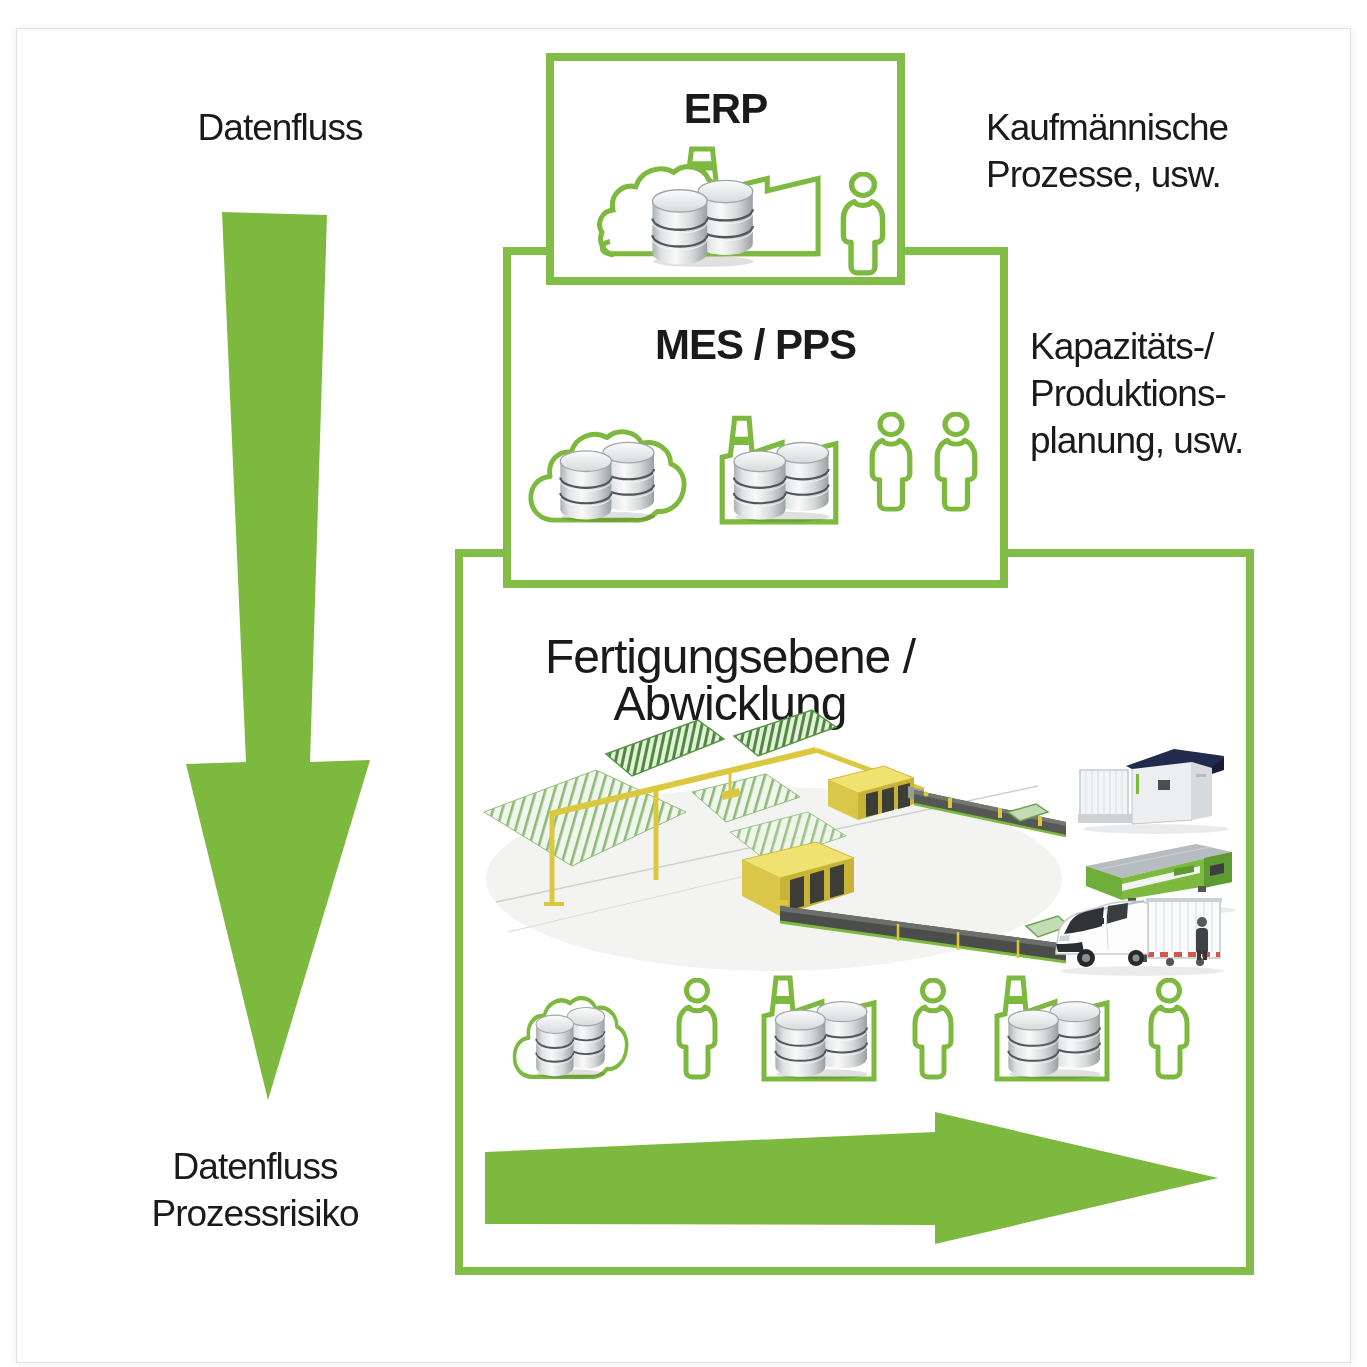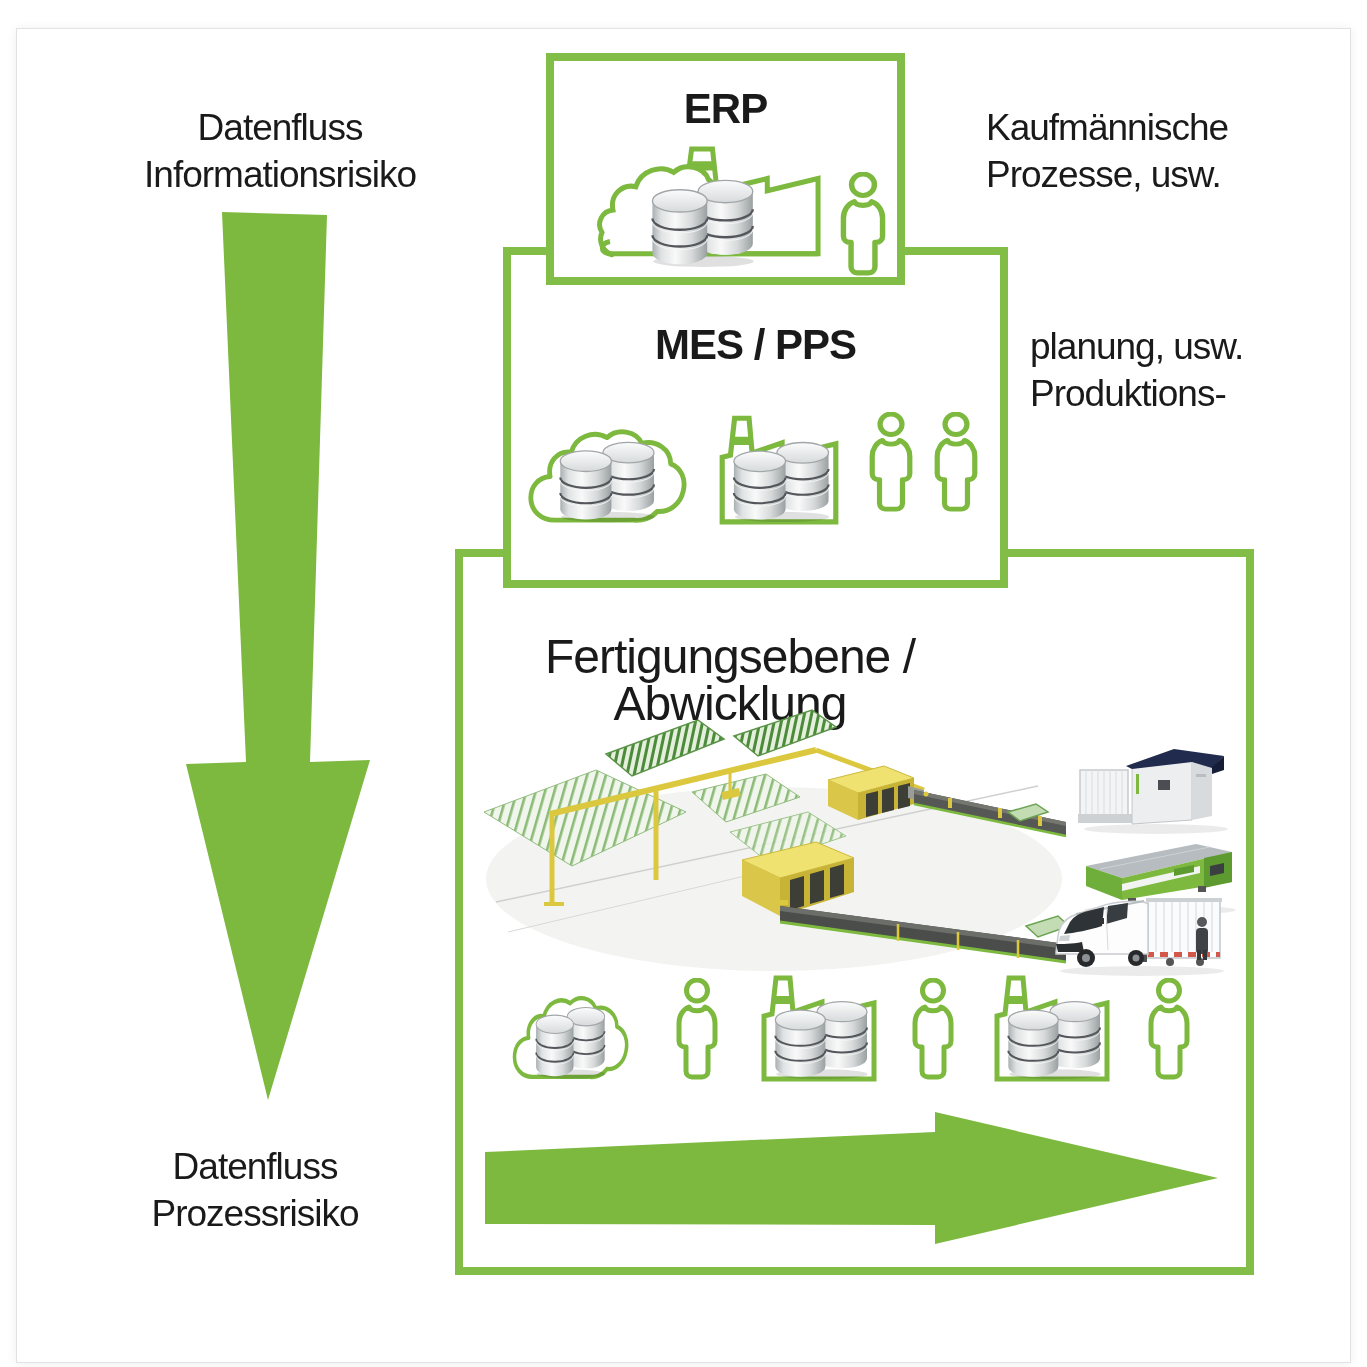--- a/index.html
+++ b/index.html
@@ -204,21 +204,20 @@
       </symbol>
     </defs>
   </svg>
 
   <div class="box" style="left:455px;top:537px;width:799px;height:726px;z-index:1"></div>
   <div class="box" style="left:503px;top:235px;width:505px;height:341px;z-index:2"></div>
   <div class="box" style="left:546px;top:41px;width:359px;height:232px;z-index:3"></div>
 
   <div class="t f37 center" style="left:75px;top:92px;width:410px">
     <div>Datenfluss</div>
-    <div>Informationsrisiko</div>
   </div>
   <div class="t f37 center" style="left:55px;top:1131px;width:400px">
     <div>Datenfluss</div>
     <div>Prozessrisiko</div>
   </div>
 
   <svg class="arrow" style="left:180px;top:198px" width="200" height="895" viewBox="0 0 200 895">
     <polygon points="42,2 147,5 130,552 190,550 88,890 6,554 66,552" fill="#7cb93e"></polygon>
   </svg>
 
@@ -245,22 +244,23 @@
   <svg class="ic" style="left:716px;top:398px;width:126px;height:115px" viewBox="0 0 122 112" preserveAspectRatio="none">
     <use href="#sym-factory-db"></use>
     </svg>
   <svg class="ic" style="left:867px;top:400px;width:48px;height:102px" viewBox="0 0 46 104" preserveAspectRatio="none">
     <use href="#sym-person"></use>
     </svg>
   <svg class="ic" style="left:932px;top:400px;width:48px;height:102px" viewBox="0 0 46 104" preserveAspectRatio="none">
     <use href="#sym-person"></use>
     </svg>
   <div class="t f37" style="left:1030px;top:311px;width:330px">
+    <div>Kapazitäts-/</div>
+    <div>Produktions-</div>
     <div>planung, usw.</div>
-    <div>Produktions-</div>
   </div>
 
   <div class="t f40 center" style="left:455px;top:621px;width:550px">Fertigungsebene / Abwicklung</div>
 
   <svg class="ic" style="left:478px;top:682px;width:592px;height:290px" viewBox="0 0 592 290" preserveAspectRatio="none">
     <use href="#sym-prodline"></use>
     </svg>
   <svg class="ic" style="left:1076px;top:732px;width:158px;height:92px" viewBox="0 0 158 92" preserveAspectRatio="none">
     <use href="#sym-machineA"></use>
     </svg>

